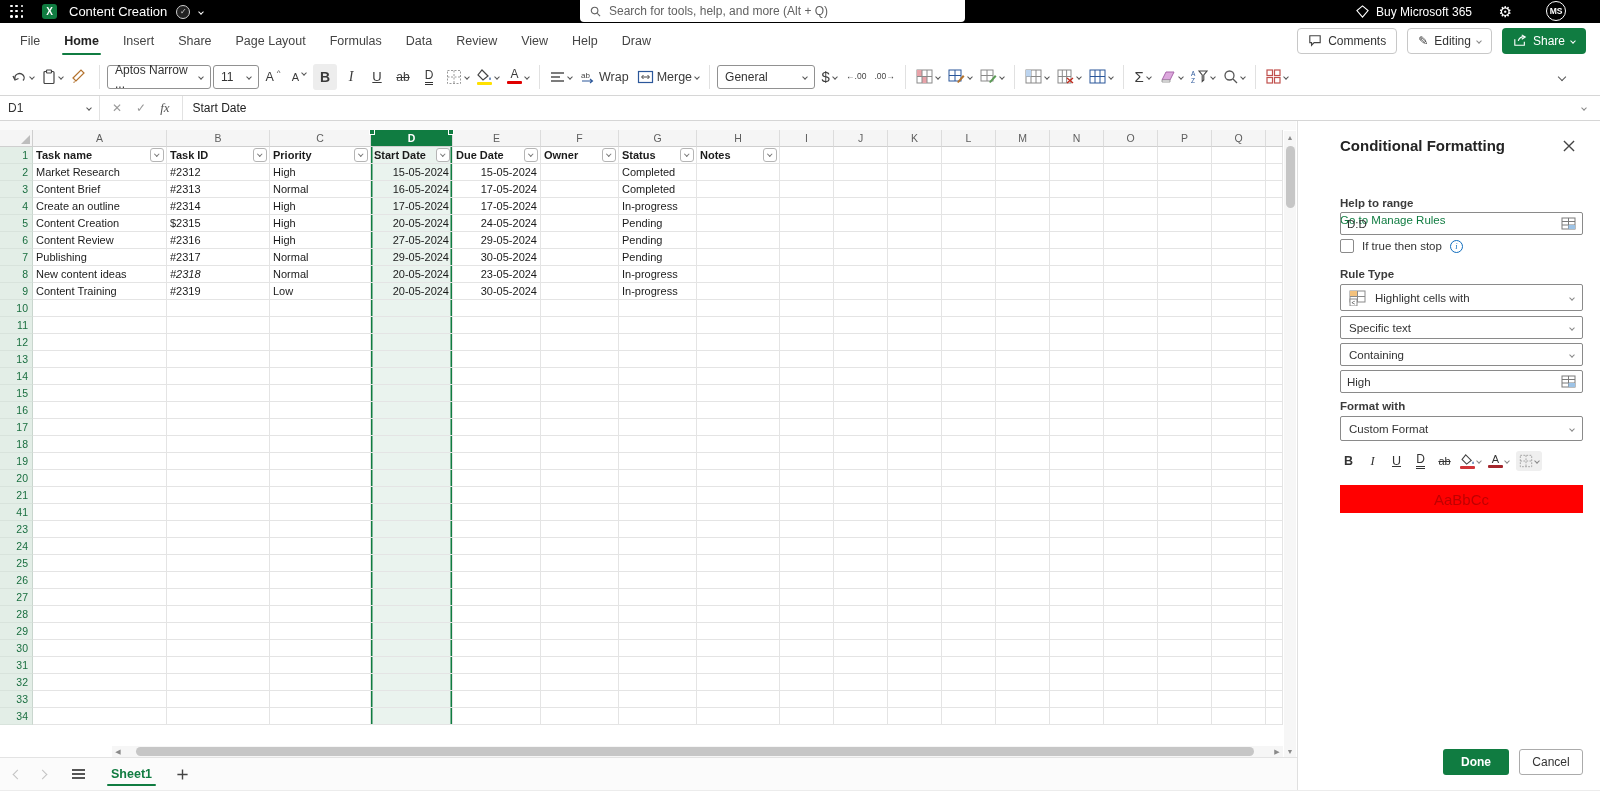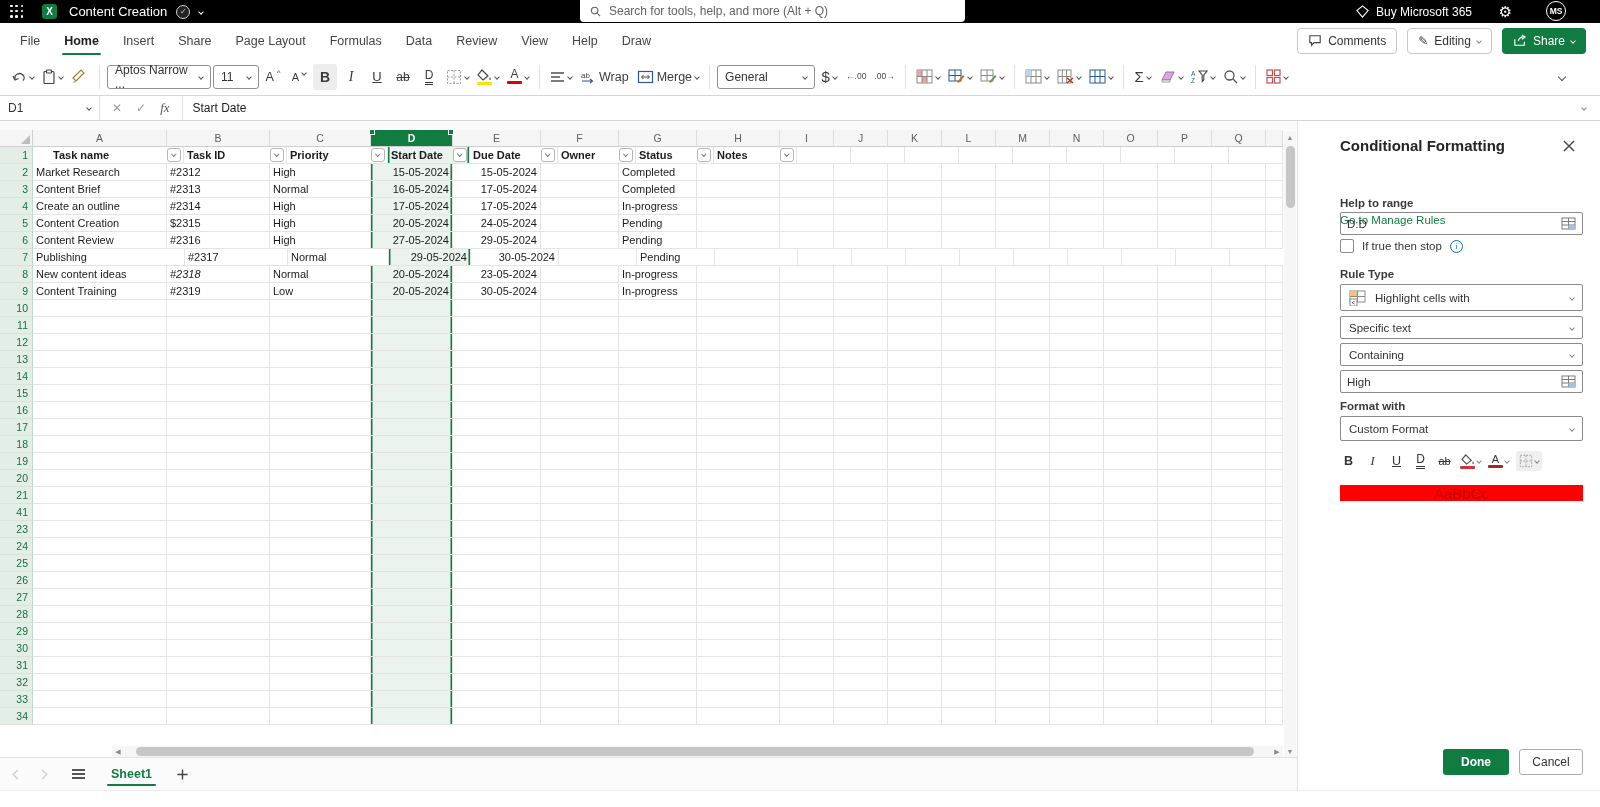--- a/index.html
+++ b/index.html
@@ -114,21 +114,21 @@
   .plabel { font-size:11.5px; font-weight:bold; color:#3b3b3b; position:absolute; left:0; }
   .pinput { position:absolute; left:0; width:243px; height:23px; border:1px solid #8a8a8a; border-radius:2px; display:flex; align-items:center; padding:0 6px; }
   .pinput input { border:none; outline:none; flex:1; font-size:11.5px; color:#333; font-family:"Liberation Sans",sans-serif; background:transparent; }
   .pdrop { position:absolute; left:0; width:243px; height:23px; border:1px solid #8a8a8a; border-radius:2px; display:flex; align-items:center; justify-content:space-between; padding:0 8px; font-size:11.5px; color:#333; cursor:pointer; background:#fff; }
   #checkbox-row { position:absolute; top:118px; left:0; display:flex; align-items:center; gap:8px; }
   #stop-checkbox { width:14px; height:14px; border:1px solid #8a8a8a; border-radius:2px; background:#fff; cursor:pointer; }
   #checkbox-row label { font-size:11.5px; color:#333; }
   #info-icon { width:13px; height:13px; border:1px solid #0f6cbd; border-radius:50%; color:#0f6cbd; font-size:8.5px; font-family:"Liberation Serif",serif; font-style:italic; display:flex; align-items:center; justify-content:center; }
   #fmt-toolbar { position:absolute; top:330px; left:0; display:flex; align-items:center; gap:7px; }
   .fbtn { min-width:17px; height:20px; display:flex; align-items:center; justify-content:center; color:#333; cursor:pointer; font-size:12.5px; gap:2px; }
-  #preview-box { position:absolute; top:364px; left:0; width:243px; height:16px; display:flex; align-items:center; justify-content:center; font-size:15px; }
+  #preview-box { position:absolute; top:364px; left:0; width:243px; height:28px; display:flex; align-items:center; justify-content:center; font-size:15px; }
   #panel-actions { position:absolute; bottom:15px; right:0; display:flex; gap:10px; }
   #done-btn { width:66px; height:26px; background:var(--accent,#107C41); color:#fff; border:none; border-radius:3px; font-size:12px; font-weight:bold; cursor:pointer; font-family:"Liberation Sans",sans-serif; }
   #cancel-btn { width:64px; height:26px; background:#fff; color:#333; border:1px solid #ababab; border-radius:3px; font-size:12px; cursor:pointer; font-family:"Liberation Sans",sans-serif; }
   .rangepick { flex:none; cursor:pointer; }
 </style>
 </head>
 <body>
 
 <div id="titlebar">
   <div id="applauncher">
@@ -446,21 +446,21 @@
       <div class="colhdr" style="width: 54px;">M</div>
       <div class="colhdr" style="width: 54px;">N</div>
       <div class="colhdr" style="width: 54px;">O</div>
       <div class="colhdr" style="width: 54px;">P</div>
       <div class="colhdr" style="width: 54px;">Q</div>
       <div class="colhdr" style="width: 17px;"></div>
     </div>
   <div id="grid-body">
       <div class="grow">
         <div class="rowhdr">1</div>
-        <div class="cell hdrcell" style="width: 134px; margin-left: 17px;">
+        <div class="cell hdrcell" style="width: 134px;">
           <span>Task name</span>
           <span class="fchip">
             <span class="chev" style="width: 3.5px; height: 3.5px; border-color: rgb(119, 119, 119); margin-top: -2px;"></span>
           </span>
         </div>
         <div class="cell hdrcell" style="width: 103px;">
           <span>Task ID</span>
           <span class="fchip">
             <span class="chev" style="width: 3.5px; height: 3.5px; border-color: rgb(119, 119, 119); margin-top: -2px;"></span>
           </span>
@@ -672,21 +672,21 @@
         <div class="cell" style="width: 54px;"></div>
         <div class="cell" style="width: 54px;"></div>
         <div class="cell" style="width: 54px;"></div>
         <div class="cell" style="width: 54px;"></div>
         <div class="cell" style="width: 54px;"></div>
         <div class="cell" style="width: 54px;"></div>
         <div class="cell" style="width: 17px;"></div>
       </div>
       <div class="grow">
         <div class="rowhdr">7</div>
-        <div class="cell" style="width: 152px;">
+        <div class="cell" style="width: 134px;">
           <span>Publishing</span>
         </div>
         <div class="cell" style="width: 103px;">
           <span>#2317</span>
         </div>
         <div class="cell" style="width: 101px;">
           <span>Normal</span>
         </div>
         <div class="cell selcol num" style="width: 82px;">
           <span>29-05-2024</span>

